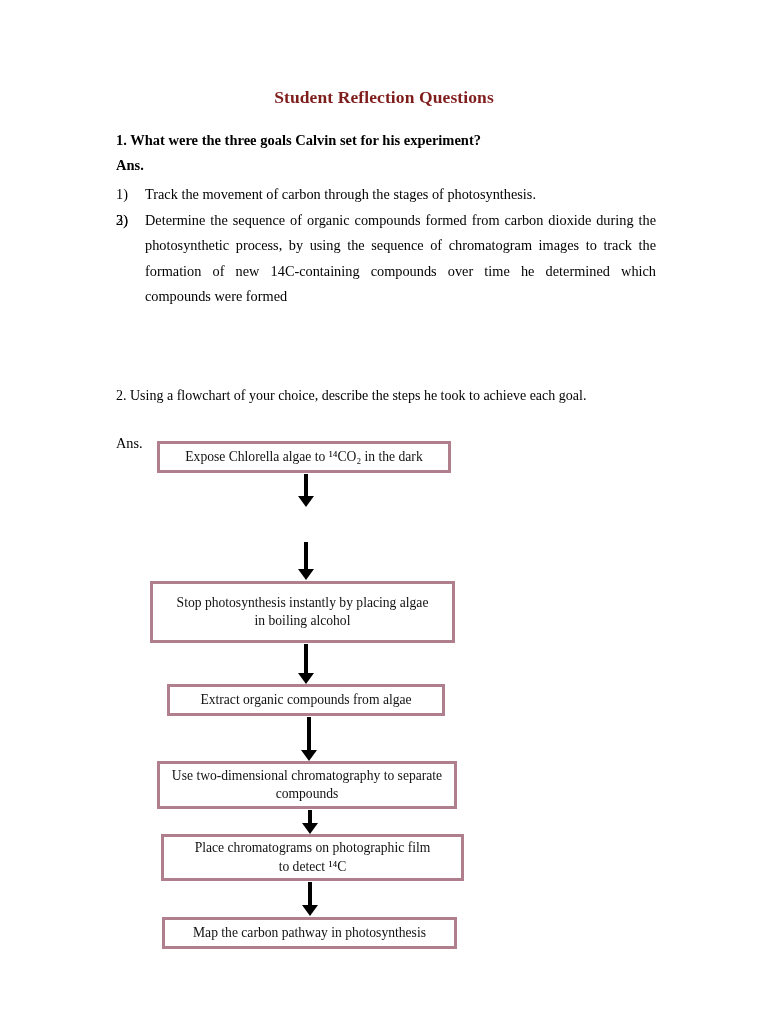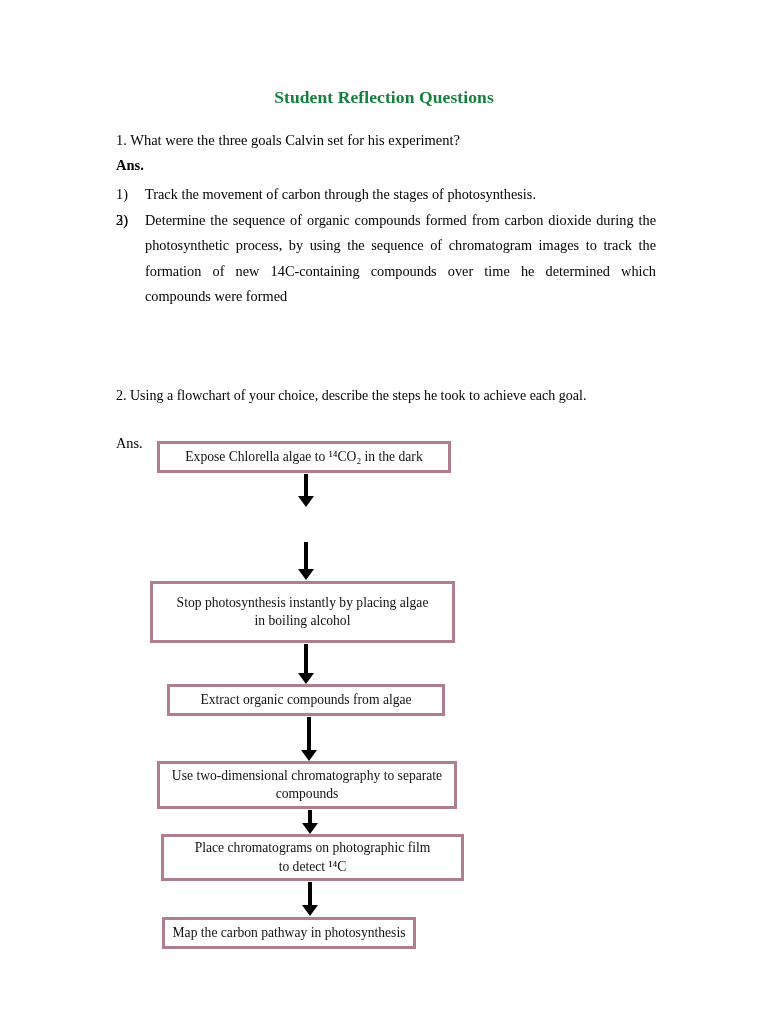--- a/index.html
+++ b/index.html
@@ -25,35 +25,35 @@
 
   
   .doc-title {
     position: absolute;
     left: 0;
     top: 87px;
     width: 768px;
     text-align: center;
     font-size: 17.5px;
     font-weight: bold;
-    color: #15803d;
+    color: #7f1d1d;
     letter-spacing: 0.1px;
   }
 
   
   .body-block {
     position: absolute;
     left: 116px;
     top: 128px;
     width: 540px;
   }
 
   .q-line {
     font-size: 14.5px;
-    font-weight: normal;
+    font-weight: bold;
     line-height: 25px;
     margin: 0;
   }
   .ans-bold {
     font-size: 14.5px;
     font-weight: bold;
     line-height: 25px;
     margin: 0 0 4px 0;
   }
 
@@ -232,18 +232,18 @@
     <div class="fbox" style="left:161px; top:834px; width:303px; height:47px; white-space:pre-line;">
       <span class="inner">Place chromatograms on photographic film
 to detect ¹⁴C</span>
     </div>
 
     <div class="arrow" style="left:301px; top:882px; height:34px;">
       <div class="shaft" style="height:23px;"></div>
       <div class="head"></div>
     </div>
 
-    <div class="fbox" style="left:162px; top:917px; width:254px; height:32px;">
+    <div class="fbox" style="left:162px; top:917px; width:295px; height:32px;">
       <span class="inner">Map the carbon pathway in photosynthesis</span>
     </div>
 
   </div>
 </div>
 
 </body></html>

